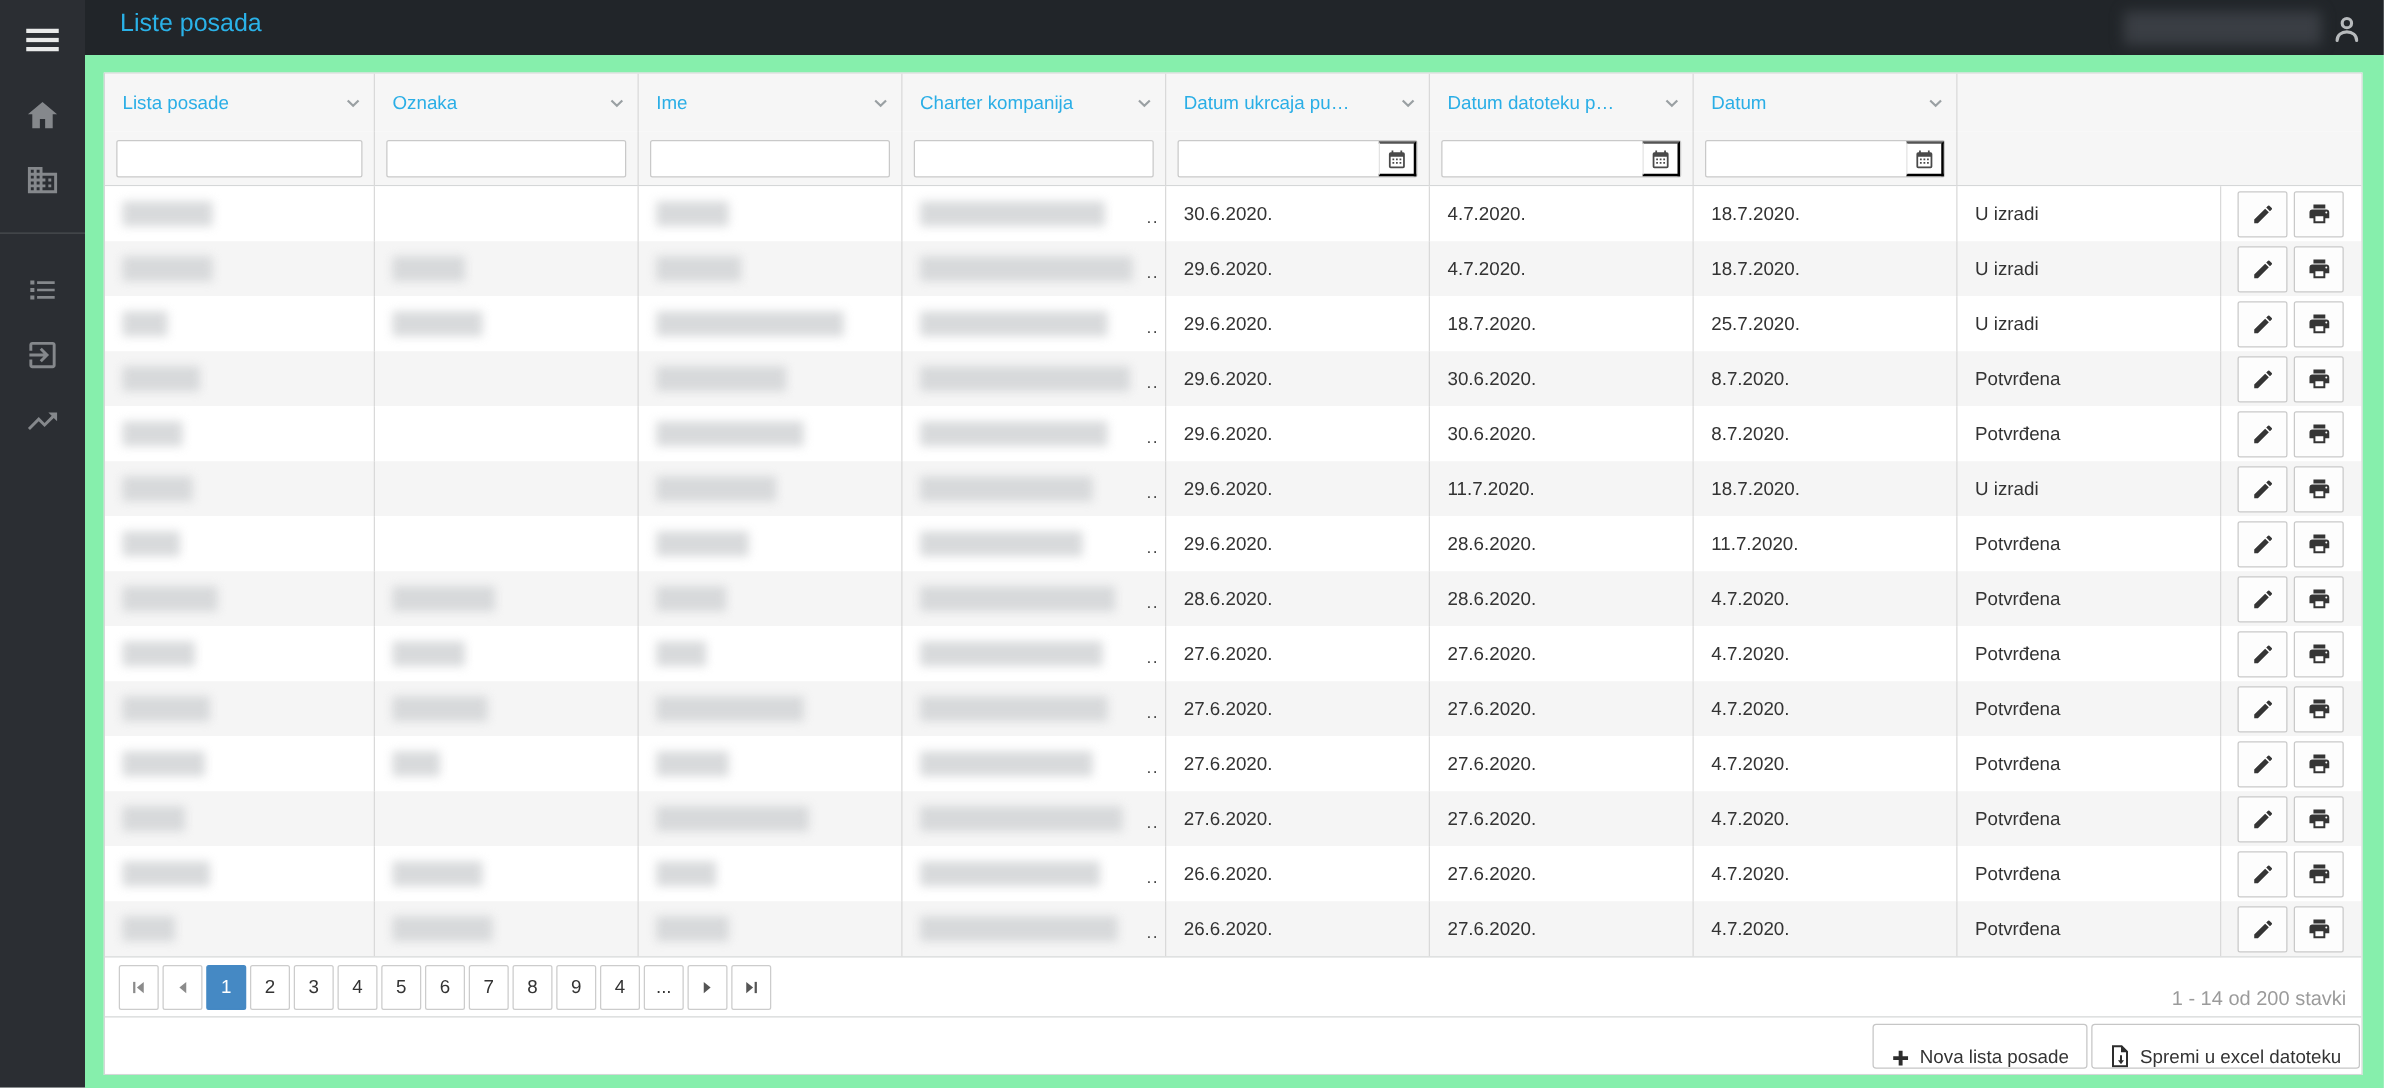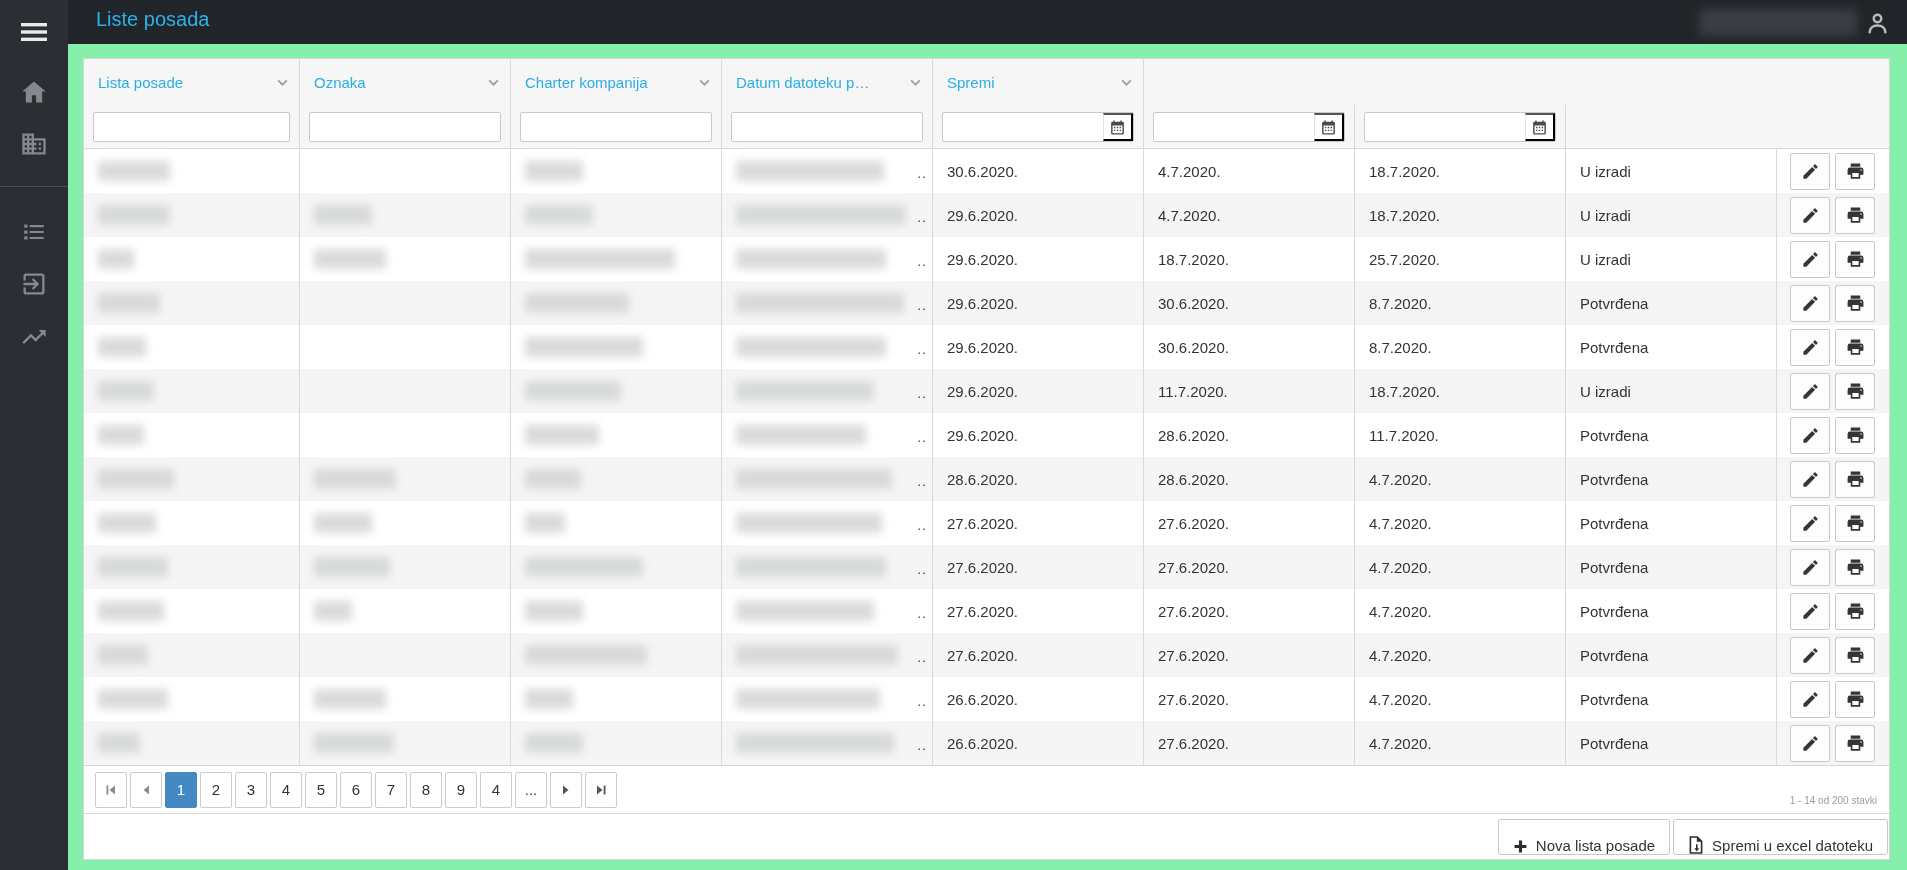--- a/index.html
+++ b/index.html
@@ -70,21 +70,21 @@
     display:flex; align-items:center; justify-content:center; cursor:pointer; }
 
   
   .pager-bar { height:48px; border-top:1px solid #d5d7d8; display:flex; align-items:center;
     padding:0 12px 0 8px; background:#fff; }
   .pager-btn { min-width:32px; height:36px; margin-left:3px; background:#fff; border:1px solid #ccc;
     border-radius:2px; font-size:15px; color:#333; display:inline-flex; align-items:center;
     justify-content:center; cursor:pointer; padding:0 6px; }
   .pager-btn.active { background:#4589c4; border-color:#4589c4; color:#fff; }
   .pages { display:inline-flex; }
-  .pager-info { margin-left:auto; color:#9b9b9b; font-size:10px;margin-top:21px; }
+  .pager-info { margin-left:auto; color:#9b9b9b; font-size:16px;margin-top:21px; }
 
   
   .footer-bar { height:46px; border-top:1px solid #d5d7d8; display:flex; align-items:center;
     justify-content:flex-end; gap:3px; padding:0 1px; background:#fff; }
   .foot-btn { height:36px; background:#fff; border:1px solid #c6c6c6; border-radius:3px;
     display:inline-flex; align-items:flex-end; gap:8px; padding:0 14px; font-size:15px; color:#333;
     cursor:pointer; }
 
   svg { display:block; }
 </style>
@@ -166,37 +166,53 @@
       </div>
       <div class="hcell">
         <span class="hlabel">Oznaka</span>
         <button class="hmenu">
             <svg width="13" height="13" viewBox="0 0 12 12" fill="none" stroke="#9aa0a3" stroke-width="1.6">
               <path d="M2 4l4 4 4-4"></path>
             </svg>
           </button>
       </div>
       <div class="hcell">
+        <span class="hlabel">Ime</span>
+        <button class="hmenu">
+            <svg width="13" height="13" viewBox="0 0 12 12" fill="none" stroke="#9aa0a3" stroke-width="1.6">
+              <path d="M2 4l4 4 4-4"></path>
+            </svg>
+          </button>
+      </div>
+      <div class="hcell">
         <span class="hlabel">Charter kompanija</span>
+        <button class="hmenu">
+            <svg width="13" height="13" viewBox="0 0 12 12" fill="none" stroke="#9aa0a3" stroke-width="1.6">
+              <path d="M2 4l4 4 4-4"></path>
+            </svg>
+          </button>
+      </div>
+      <div class="hcell">
+        <span class="hlabel">Datum ukrcaja pu…</span>
         <button class="hmenu">
             <svg width="13" height="13" viewBox="0 0 12 12" fill="none" stroke="#9aa0a3" stroke-width="1.6">
               <path d="M2 4l4 4 4-4"></path>
             </svg>
           </button>
       </div>
       <div class="hcell">
         <span class="hlabel">Datum datoteku p…</span>
         <button class="hmenu">
             <svg width="13" height="13" viewBox="0 0 12 12" fill="none" stroke="#9aa0a3" stroke-width="1.6">
               <path d="M2 4l4 4 4-4"></path>
             </svg>
           </button>
       </div>
       <div class="hcell">
-        <span class="hlabel">Spremi</span>
+        <span class="hlabel">Datum</span>
         <button class="hmenu">
             <svg width="13" height="13" viewBox="0 0 12 12" fill="none" stroke="#9aa0a3" stroke-width="1.6">
               <path d="M2 4l4 4 4-4"></path>
             </svg>
           </button>
       </div>
       <div class="hcell"></div>
     </div>
 
     <div class="grid-row gfilter">

